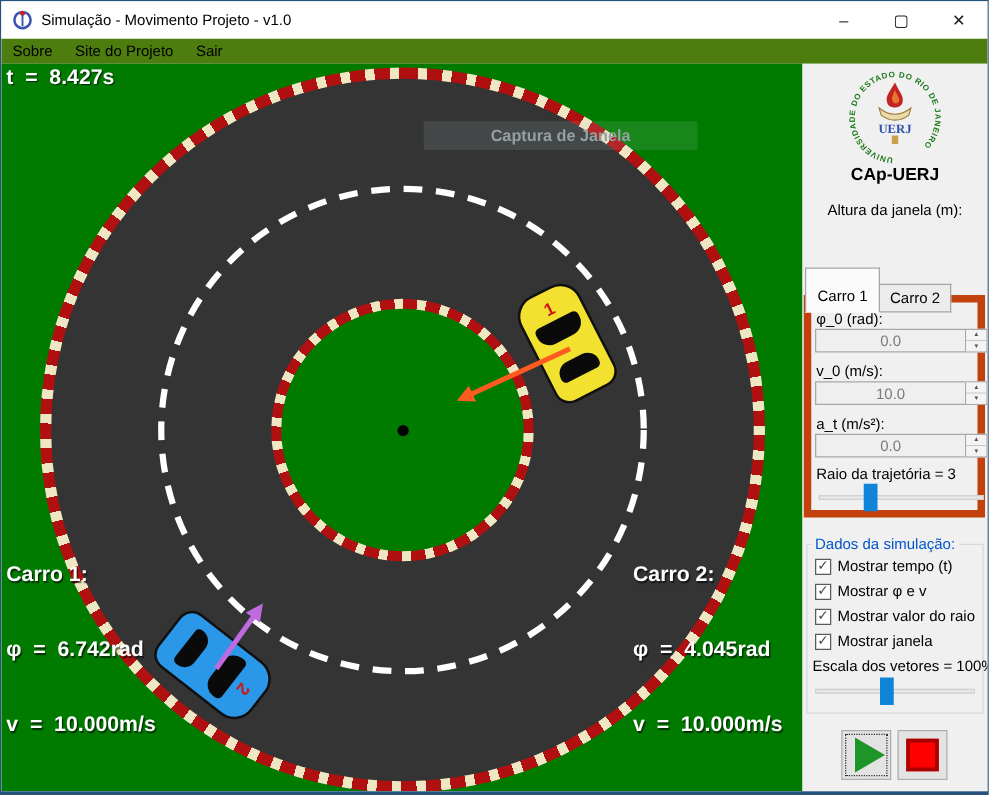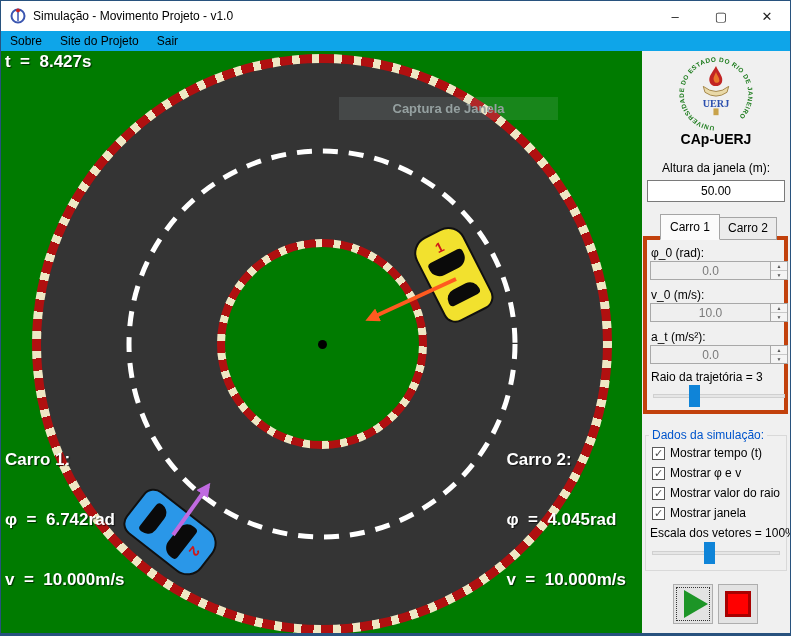--- a/index.html
+++ b/index.html
@@ -9,21 +9,21 @@
     border:1px solid #28527e; border-bottom:3px solid #28527e;
     display:flex; flex-direction:column; position:relative; overflow:hidden;
   }
   
   .titlebar{ height:30px; background:#fff; display:flex; align-items:center; flex:0 0 auto; }
   .app-icon{ width:16px; height:16px; margin:0 7px 0 9px; }
   .title-text{ font-size:12px; color:#000; flex:1; white-space:nowrap; overflow:hidden; }
   .winbtn{ width:46px; height:30px; display:flex; align-items:center; justify-content:center;
            font-size:13px; color:#222; }
   
-  .menubar{ height:20px; background:#0ea5e9; display:flex; align-items:center; font-size:12px; flex:0 0 auto; }
+  .menubar{ height:20px; background:#4d7c0f; display:flex; align-items:center; font-size:12px; flex:0 0 auto; }
   .menu-item{ padding:2px 9px; color:#000; }
   .menu-item:first-child{ margin-left:0; padding-left:9px; }
   
   .main{ flex:1; display:flex; min-height:0; }
   .canvas{ position:relative; width:641px; background:#007b00; overflow:hidden; }
   .circle{ position:absolute; border-radius:50%; }
   .curb-outer{ left:31px; top:3px; width:580px; height:580px; z-index:1;
     background:repeating-conic-gradient(#b01010 0deg 2.45deg, #efe7c4 2.45deg 3.95deg); }
   .track{ left:40px; top:12px; width:562px; height:562px; background:#343434; z-index:2; }
   .curb-inner{ left:216px; top:188px; width:210px; height:210px; z-index:4;
@@ -57,24 +57,24 @@
   
   .sidebar{ width:148px; background:#f0f0f0; position:relative; font-size:12px; color:#000; }
   .logo-wrap{ position:absolute; top:4px; left:50%; transform:translateX(-50%); }
   .cap-title{ position:absolute; top:80px; width:100%; text-align:center; font-weight:bold; font-size:14px; }
   .height-label{ position:absolute; top:110px; width:100%; text-align:center; }
   .height-input{ position:absolute; top:129px; left:5px; width:138px; height:22px;
       border:1px solid #7a7a7a; background:#fff; text-align:center; font-size:12px;
       font-family:"Liberation Sans", sans-serif; }
   .tabs{ position:absolute; top:163px; left:2px; display:flex; align-items:flex-end; z-index:2; }
   .tab{ border:1px solid #a5a5a5; padding:3px 8px 4px 8px; background:#ececec; font-size:12px; }
-  .tab.active{ background:#fbfbfb; padding:5px 9px 5px 9px; border-bottom:1px solid #fbfbfb; position:relative; z-index:3;margin-left:16px; }
+  .tab.active{ background:#fbfbfb; padding:15px 9px 5px 9px; border-bottom:1px solid #fbfbfb; position:relative; z-index:3; }
   .tab.inactive{ border-left:none; }
   .tab-panel{ position:absolute; top:185px; left:1px; width:145px; height:178px;
-      border:4px solid #c2410c; background:#f0f0f0; z-index:1; }
+      border:6px solid #c2410c; background:#f0f0f0; z-index:1; }
   .fld-label{ position:absolute; left:4px; font-size:12px; }
   .spin{ position:absolute; left:3px; width:138px; height:19px; border:1px solid #a8a8a8;
          background:#efefef; display:flex; }
   .spin-val{ flex:1; display:flex; align-items:center; justify-content:center; color:#7a7a7a; font-size:12px; }
   .spin-btns{ width:17px; border-left:1px solid #a8a8a8; display:flex; flex-direction:column; }
   .spin-btn{ flex:1; display:flex; align-items:center; justify-content:center;
              font-size:5px; color:#555; background:#f4f4f4; }
   .spin-btn:first-child{ border-bottom:1px solid #c9c9c9; }
   .slider{ position:absolute; height:22px; }
   .slider-track{ position:absolute; left:0; right:0; top:9px; height:4px; background:#e6e6e6;
@@ -184,21 +184,20 @@
           <path d="M46,13 C41,22 36,26 39,33 C41,38 51,38 53,32 C55,26 50,22 46,13 Z" fill="#c22424"></path>
           <path d="M46,20 C44,25 42,27 44,31 C45,34 50,33 50,30 C50,26 47,24 46,20 Z" fill="#e8762a"></path>
           <path d="M31,37 Q46,49 61,37 L59,44 Q46,53 33,44 Z" fill="#e9d9a8" stroke="#9a7a38" stroke-width="1"></path>
           <text x="46" y="61" text-anchor="middle" font-size="12" font-weight="bold" fill="#2b4fae" font-family="Liberation Serif, serif">UERJ</text>
           <rect x="43" y="63" width="6" height="8" fill="#c8a24a"></rect>
         </svg>
       </div>
 
       <div class="cap-title">CAp-UERJ</div>
       <div class="height-label">Altura da janela (m):</div>
-      <input class="height-input" value="50.00" style="">
 
       <div class="tabs">
         <div class="tab active">Carro 1</div>
         <div class="tab inactive">Carro 2</div>
       </div>
 
       <div class="tab-panel">
         <div class="fld-label" style="top:6px">φ_0 (rad):</div>
         <div class="spin" style="top:21px">
           <div class="spin-val">0.0</div>

